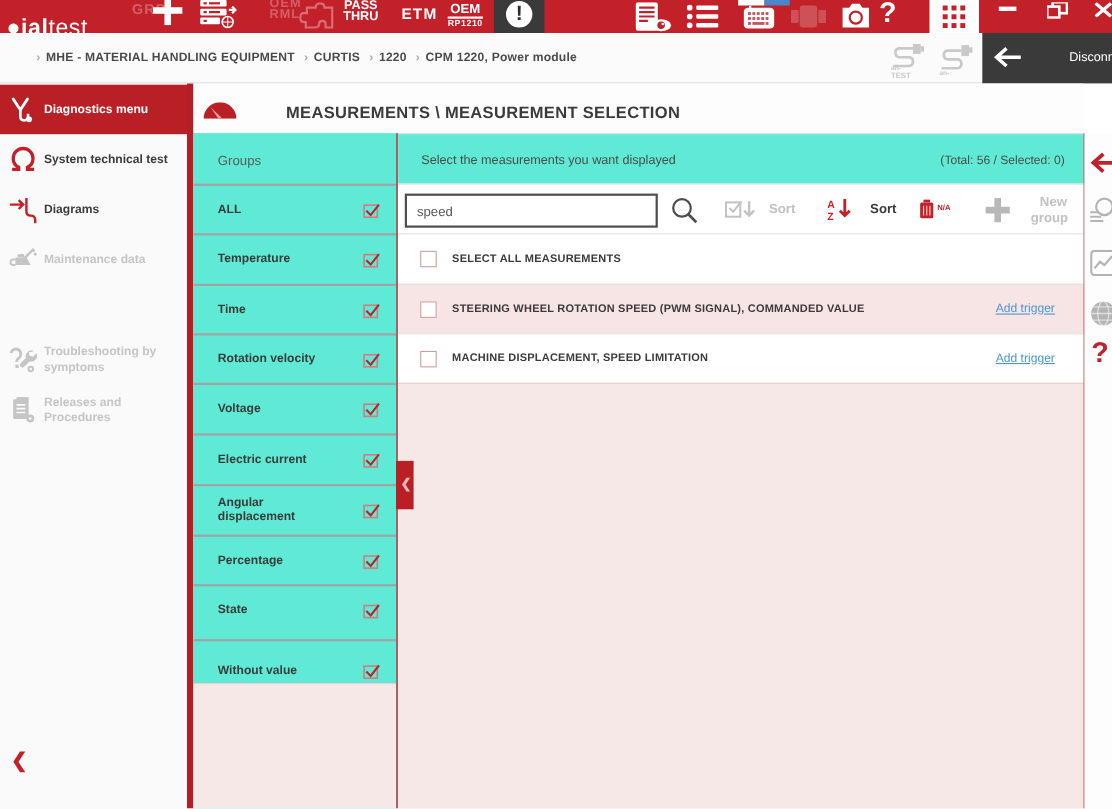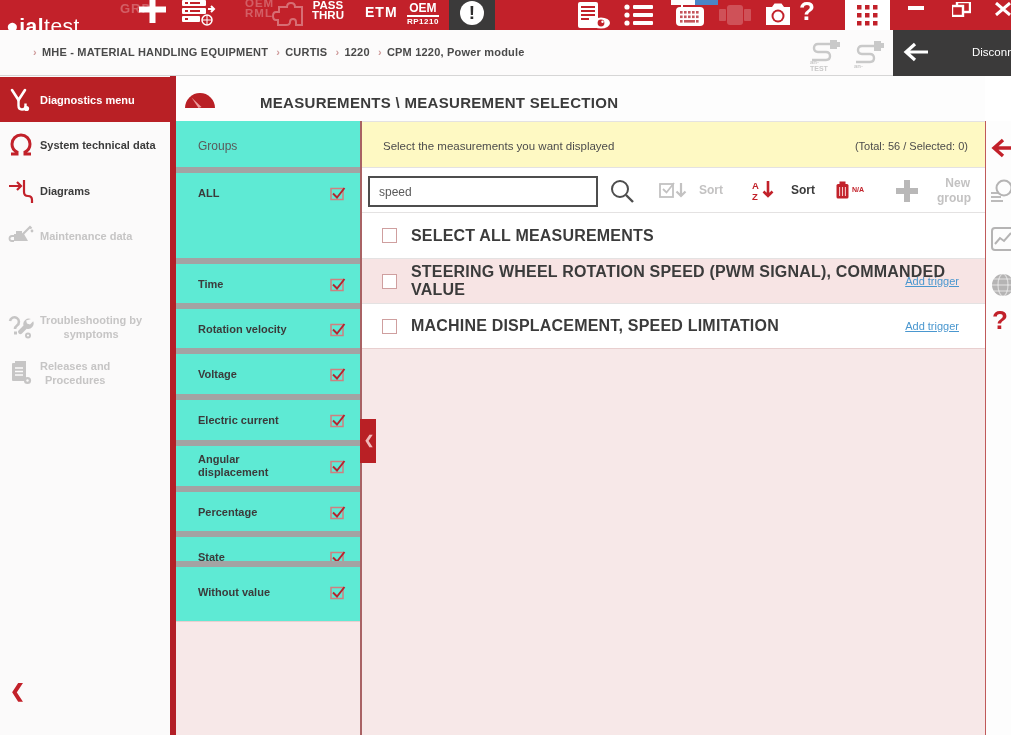--- a/index.html
+++ b/index.html
@@ -39,53 +39,53 @@
 #disconnect .txt { position:absolute; left:42px; top:16px; font-size:11.5px; font-weight:normal;padding-left:37px; }
 
 
 #sidebar { left:0; top:76px; width:170px; height:659px; background:#fbfafa; }
 #redline { left:170px; top:76px; width:6px; height:659px; background:#b31f27; }
 .sbitem { position:absolute; left:0; width:170px; font-size:11px; font-weight:bold; }
 .sbitem .ic { position:absolute; left:8px; top:50%; transform:translateY(-50%); width:26px; height:26px; }
 .sbitem .tx { position:absolute; left:40px; top:50%; transform:translateY(-50%); line-height:14px; }
 .sb-act { background:#b92025; color:#fff; }
 .sb-on  { color:#3b3b3b; }
-.sb-off { color:#c6c5c5;text-align:center; }
+.sb-off { color:#c6c5c5; }
 #sbchev { left:10px; top:604px; color:#c2212a; font-size:18px; font-weight:bold; }
 
 
 #content { left:176px; top:76px; width:835px; height:659px; background:#fff; }
 
 #ctitle { left:0px; top:0px; width:809px; height:45px; background:#fdfdfd; }
 #gauge { left:9px; top:17px; }
 #ctext { left:56px; top:18px; font-size:15px; font-weight:bold; color:#3b3b3b; letter-spacing:0.3px;margin-left:28px; }
 
 #groupcol { left:0; top:45px; width:184px; height:614px; background:#5eead4; }
-.grow { position:absolute; left:0; width:184px; border-top:6px solid #a3a3a3; }
+.grow { position:absolute; left:0; width:184px; border-top:2px solid #a3a3a3; }
 .grow .gt { position:absolute; left:22px; top:50%; transform:translateY(-50%); font-size:11px; font-weight:bold; color:#3b3b3b; line-height:13px; }
 .grow .gc { position:absolute; right:14px; top:50%; margin-top:-8px; }
 #gfill { left:0; top:500px; width:184px; height:114px; background:#f7e8e8; border-top:1px solid #e8cfcf; }
 #gdivider { left:184px; top:45px; width:2px; height:614px; background:#a96264; }
 
 #collapsetab { left:184px; top:343px; width:16px; height:44px; background:#b92025; }
 #collapsetab span { position:absolute; left:4px; top:14px; color:#f1b9b9; font-size:12px; font-weight:bold; }
 
 #main { left:186px; top:45px; width:623px; height:614px; background:#f7e8e8; }
 
-#mhead { left:0; top:0; width:624px; height:46px; background:#fef9c3; border-top:1px solid #e4e2e2; }
+#mhead { left:0; top:0; width:624px; height:46px; background:#5eead4; border-top:1px solid #e4e2e2; }
 #mselect { left:21px; top:18px; font-size:11.5px; color:#4c4c4c; }
 #mtotal { right:18px; top:18px; font-size:11px; color:#4c4c4c; }
 #mtools { left:0; top:46px; width:624px; height:45px; background:#fff; border-top:1px solid #e4e2e2; }
 #searchbox { left:6px; top:8px; width:230px; height:31px; border:2px solid #4d4d4d; background:#fff; }
 #searchbox span { position:absolute; left:9px; top:7px; font-size:12px; color:#5a5a5a;text-align:center; }
 .sortgray { color:#c3c2c2; font-weight:bold; font-size:12px; }
 .sortdark { color:#3b3b3b; font-weight:bold; font-size:12px; }
 .mrow { position:absolute; left:0; width:624px; height:46px; border-top:1px solid #e4e2e2; }
 .mrow .cb { position:absolute; left:20px; top:50%; margin-top:-7.5px; width:15px; height:15px; border:1.8px solid #cf9f9f; background:#fff; }
-.mrow .mt { position:absolute; left:49px; top:50%; transform:translateY(-50%); font-size:16px; font-weight:bold; color:#3b3b3b; letter-spacing:0.2px; }
+.mrow .mt { position:absolute; left:49px; top:50%; transform:translateY(-50%); font-size:10px; font-weight:bold; color:#3b3b3b; letter-spacing:0.2px; }
 .mrow .tr { position:absolute; right:27px; top:50%; transform:translateY(-50%); font-size:11px; color:#4a97cf; text-decoration:underline; }
 #mfill { left:0; top:227px; width:624px; height:387px; background:#f7e8e8; border-top:1px solid #e8cfcf; }
 
 #rdivider { left:809px; top:45px; width:1px; height:614px; background:#c05a5a; }
 #rpanel { left:810px; top:45px; width:25px; height:614px; background:#fdfdfd; }
 </style>
 </head>
 <body>
 <div id="page">
 
@@ -249,21 +249,21 @@
         <path d="M4 3 L10.5 13 L17 3" fill="none" stroke="#fff" stroke-width="2.6" stroke-linecap="round"></path>
         <path d="M10.5 12 v6.5 q0 4 3.5 4 q3.5 0 3.5 -3.5 v-2.5" fill="none" stroke="#fff" stroke-width="2.4" fill-opacity="0"></path>
         <circle cx="18.5" cy="21.5" r="2.6" fill="#fff"></circle>
       </svg>
       <div class="tx">Diagnostics menu</div>
     </div>
     <div class="sbitem sb-on" style="top:46px;height:45px">
       <svg class="ic" viewBox="0 0 26 26">
         <path d="M3 22 h6 v-2 q-5 -2.5 -5 -8 a9 9 0 0 1 18 0 q0 5.5 -5 8 v2 h6" fill="none" stroke="#c2212a" stroke-width="3"></path>
       </svg>
-      <div class="tx">System technical data</div>
+      <div class="tx">System technical test</div>
     </div>
     <div class="sbitem sb-on" style="top:92px;height:45px">
       <svg class="ic" viewBox="0 0 26 26">
         <path d="M1 8 h12 m-4 -4 l4 4 l-4 4" fill="none" stroke="#c2212a" stroke-width="2.2"></path>
         <path d="M16 2 v12 q0 4 4 4 q4 0 4 4 v3" fill="none" stroke="#c2212a" stroke-width="2.2"></path>
       </svg>
       <div class="tx">Diagrams</div>
     </div>
     <div class="sbitem sb-off" style="top:137px;height:45px">
       <svg class="ic" viewBox="0 0 26 26">
@@ -314,20 +314,27 @@
 
     <div class="abs" id="groupcol">
       <div class="abs" style="left:22px;top:18px;font-size:12px;color:#5a5a5a">Groups</div>
       <div class="grow" style="top:46px;height:45px">
           <div class="gt">ALL</div>
           <svg class="gc" width="16" height="16" viewBox="0 0 16 16">
             <rect x="1" y="3.5" width="12" height="11" fill="none" stroke="#d07f7f" stroke-width="1.5"></rect>
             <path d="M3 8.5 l4 4 L14.5 3" fill="none" stroke="#b6242e" stroke-width="1.9"></path>
           </svg>
         </div>
+      <div class="grow" style="top:91px;height:46px">
+          <div class="gt">Temperature</div>
+          <svg class="gc" width="16" height="16" viewBox="0 0 16 16">
+            <rect x="1" y="3.5" width="12" height="11" fill="none" stroke="#d07f7f" stroke-width="1.5"></rect>
+            <path d="M3 8.5 l4 4 L14.5 3" fill="none" stroke="#b6242e" stroke-width="1.9"></path>
+          </svg>
+        </div>
       <div class="grow" style="top:182px;height:45px">
           <div class="gt">Rotation velocity</div>
           <svg class="gc" width="16" height="16" viewBox="0 0 16 16">
             <rect x="1" y="3.5" width="12" height="11" fill="none" stroke="#d07f7f" stroke-width="1.5"></rect>
             <path d="M3 8.5 l4 4 L14.5 3" fill="none" stroke="#b6242e" stroke-width="1.9"></path>
           </svg>
         </div>
       <div class="grow" style="top:137px;height:45px">
           <div class="gt">Time</div>
           <svg class="gc" width="16" height="16" viewBox="0 0 16 16">
@@ -363,21 +370,21 @@
             <path d="M3 8.5 l4 4 L14.5 3" fill="none" stroke="#b6242e" stroke-width="1.9"></path>
           </svg>
         </div>
       <div class="grow" style="top:410px;height:46px">
           <div class="gt">State</div>
           <svg class="gc" width="16" height="16" viewBox="0 0 16 16">
             <rect x="1" y="3.5" width="12" height="11" fill="none" stroke="#d07f7f" stroke-width="1.5"></rect>
             <path d="M3 8.5 l4 4 L14.5 3" fill="none" stroke="#b6242e" stroke-width="1.9"></path>
           </svg>
         </div>
-      <div class="grow" style="top:440px;height:55px">
+      <div class="grow" style="top:460px;height:55px">
           <div class="gt">Without value</div>
           <svg class="gc" width="16" height="16" viewBox="0 0 16 16">
             <rect x="1" y="3.5" width="12" height="11" fill="none" stroke="#d07f7f" stroke-width="1.5"></rect>
             <path d="M3 8.5 l4 4 L14.5 3" fill="none" stroke="#b6242e" stroke-width="1.9"></path>
           </svg>
         </div>
       <div class="abs" id="gfill"></div>
     </div>
     <div class="abs" id="gdivider"></div>
 

